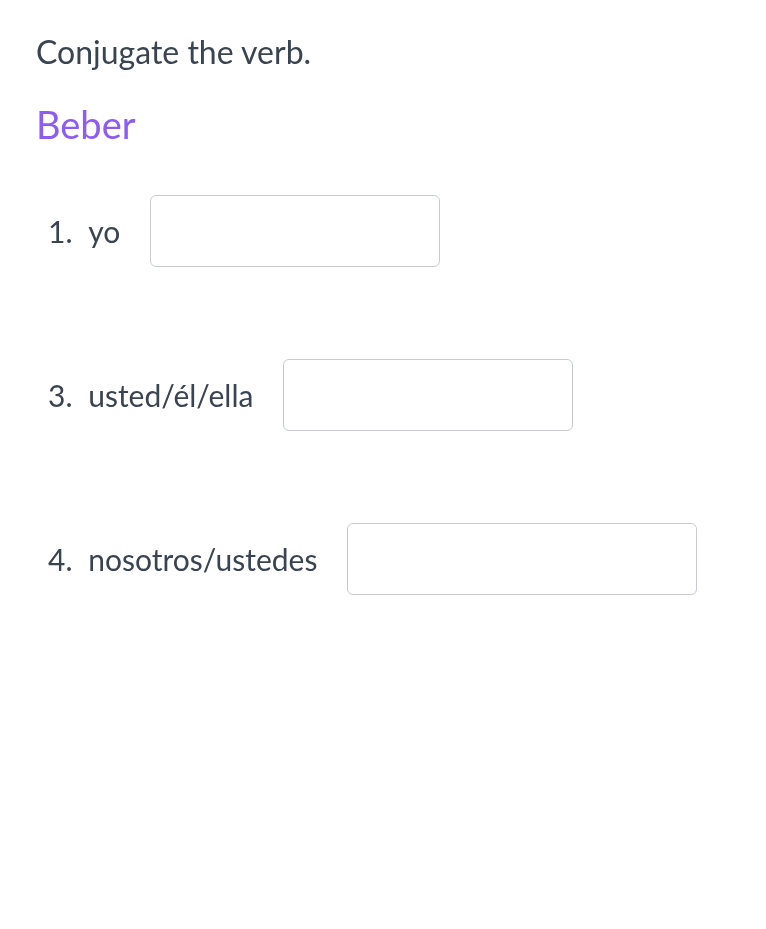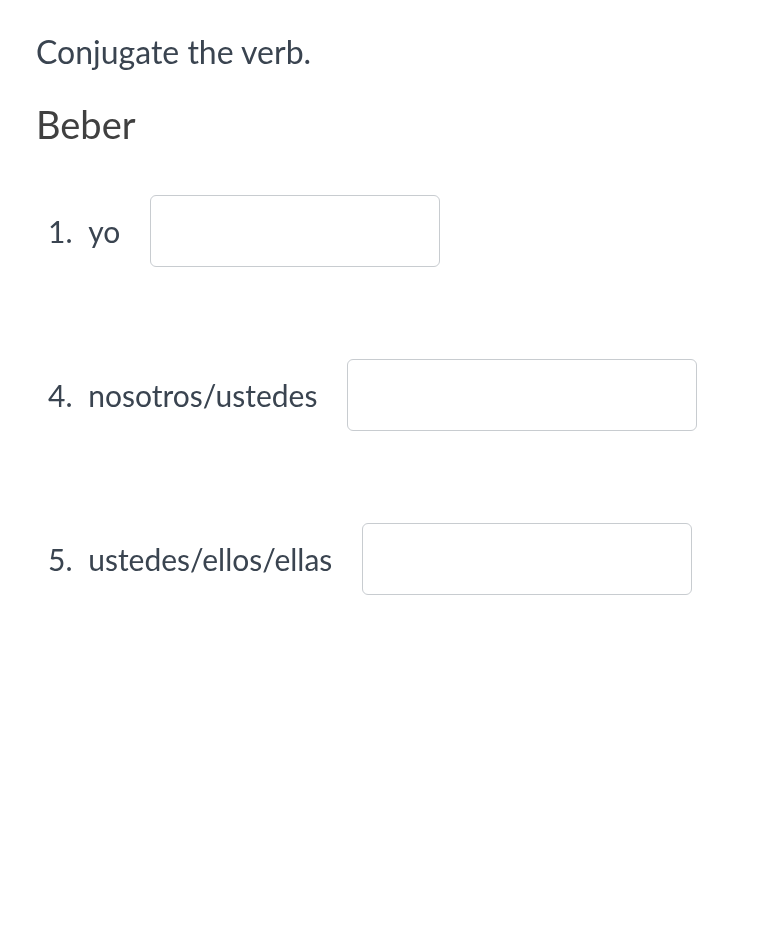--- a/index.html
+++ b/index.html
@@ -16,21 +16,21 @@
     }
     .instruction {
       font-size: 32px;
       font-weight: 400;
       color: #3a4450;
       margin-bottom: 30px;
     }
     .verb-title {
       font-size: 38px;
       font-weight: 400;
-      color: #404040;
+      color: #8b5cf6;
       margin-bottom: 40px;
     }
     .question-list {
       display: flex;
       flex-direction: column;
       gap: 76px;
     }
     .question-row {
       display: flex;
       align-items: center;
@@ -76,30 +76,30 @@
 
   <div class="question-row">
     <span class="question-label">
       <span>1.</span>
       <span>yo</span>
     </span>
     <input type="text" class="answer-input input-1" value="" style="">
   </div>
 
 
+  <div class="question-row">
+    <span class="question-label">
+      <span>3.</span>
+      <span>usted/él/ella</span>
+    </span>
+    <input type="text" class="answer-input input-3" value="" style="">
+  </div>
 
   <div class="question-row">
     <span class="question-label">
       <span>4.</span>
       <span>nosotros/ustedes</span>
     </span>
     <input type="text" class="answer-input input-4" value="" style="">
   </div>
 
-  <div class="question-row">
-    <span class="question-label">
-      <span>5.</span>
-      <span>ustedes/ellos/ellas</span>
-    </span>
-    <input type="text" class="answer-input input-5" value="" style="">
-  </div>
 
 </div>
 
 </body></html>

